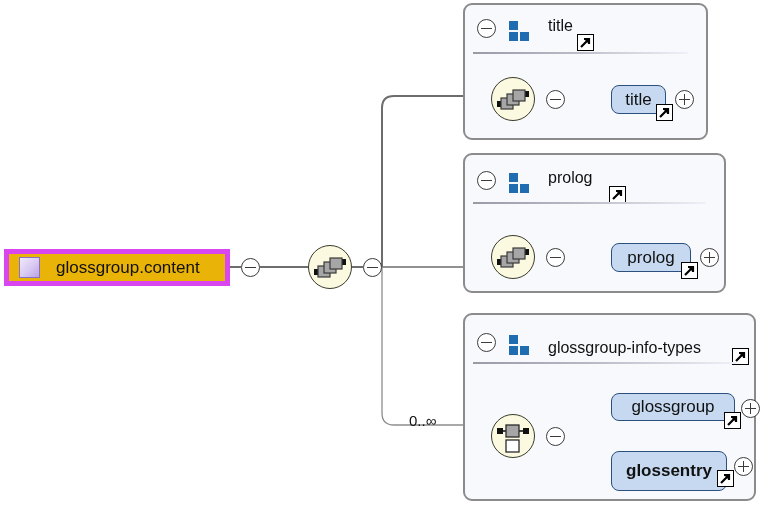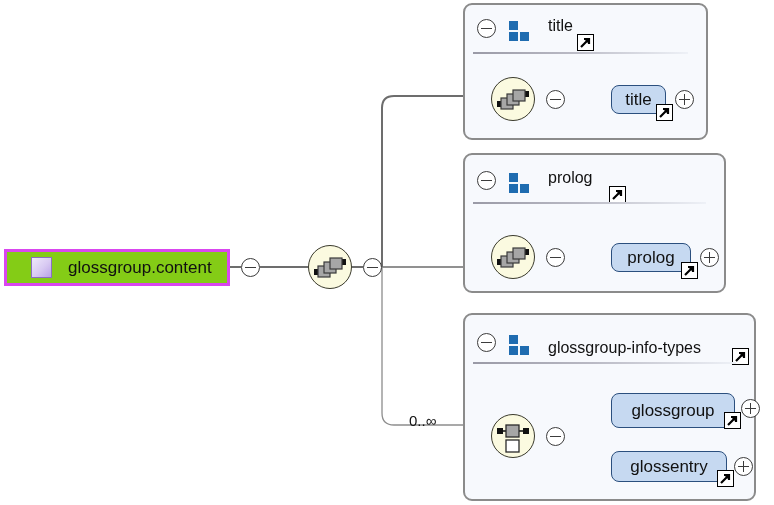--- a/index.html
+++ b/index.html
@@ -33,25 +33,25 @@
   }
 
   
   .root-box {
     position: absolute;
     left: 4px;
     top: 249px;
     width: 226px;
     height: 37px;
     box-sizing: border-box;
-    background: #84cc16;
-    border: 3px solid #d946ef;
+    background: #eab308;
+    border: 5px solid #d946ef;
     display: flex;
     align-items: center;
-    padding-left: 24px;
+    padding-left: 10px;
   }
   .root-swatch {
     width: 21px;
     height: 21px;
     box-sizing: border-box;
     border: 1px solid #8b6fc0;
     background: linear-gradient(135deg, #efe9fb 0%, #d8c9f2 55%, #b9a3e6 100%);
     flex: 0 0 auto;
   }
   .root-label {
@@ -367,30 +367,30 @@
     <svg width="42" height="42" viewBox="0 0 42 42">
       <line x1="8" y1="16" x2="34" y2="16" stroke="#1a1a1a" stroke-width="1.6"></line>
       <rect x="5" y="13" width="6" height="6" fill="#111111"></rect>
       <rect x="31" y="13" width="6" height="6" fill="#111111"></rect>
       <rect x="14" y="10" width="13" height="12" fill="#a6a6a6" stroke="#2a2a2a" stroke-width="1.3"></rect>
       <rect x="14" y="25" width="13" height="12" fill="#ffffff" stroke="#2a2a2a" stroke-width="1.3"></rect>
     </svg>
   </div>
   <span class="collapse-circle" style="left:546px; top:427px;"></span>
 
-  <div class="element-box" style="left:611px; top:393px; width:124px; height:35px;">glossgroup</div>
+  <div class="element-box" style="left:611px; top:393px; width:124px; height:28px;">glossgroup</div>
   <span class="goto-badge" style="left:724px; top:412px;">
     <svg width="15" height="15" viewBox="0 0 15 15">
       <path d="M3 12 L10 5 M6 4 H11 V9" stroke="#000000" stroke-width="2.2" fill="none"></path>
       <path d="M11 4 L11 9 L6 4 Z" fill="#000000"></path>
     </svg>
   </span>
   <span class="expand-circle" style="left:741px; top:399px;"></span>
 
-  <div class="element-box" style="left:611px; top:451px; width:116px; height:31px;">glossentry</div>
+  <div class="element-box" style="left:611px; top:451px; width:116px; height:40px;font-weight:bold;">glossentry</div>
   <span class="goto-badge" style="left:717px; top:470px;">
     <svg width="15" height="15" viewBox="0 0 15 15">
       <path d="M3 12 L10 5 M6 4 H11 V9" stroke="#000000" stroke-width="2.2" fill="none"></path>
       <path d="M11 4 L11 9 L6 4 Z" fill="#000000"></path>
     </svg>
   </span>
   <span class="expand-circle" style="left:734px; top:457px;"></span>
 
 </div>
 

